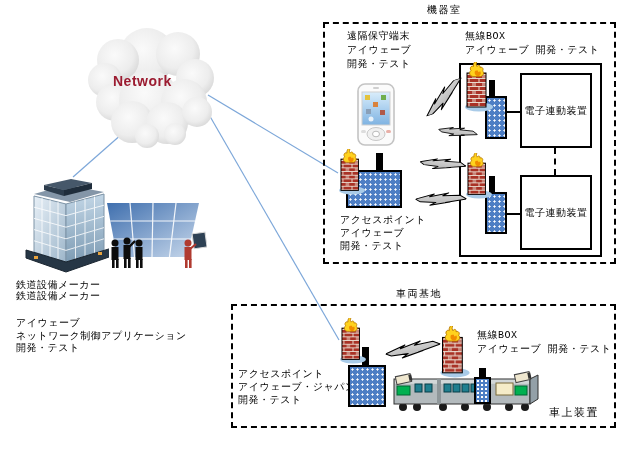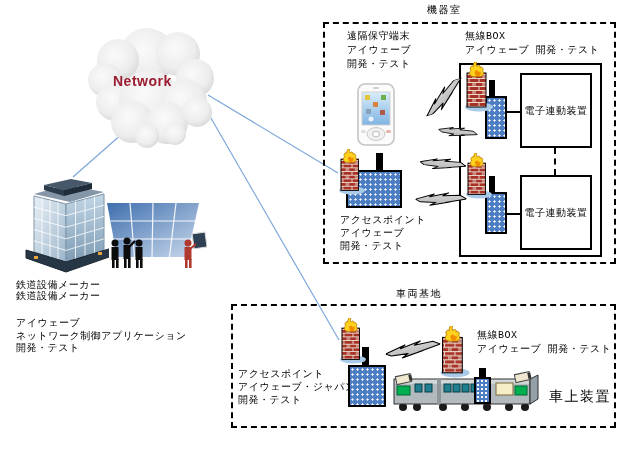--- a/index.html
+++ b/index.html
@@ -299,15 +299,15 @@
       <rect x="5" y="9" width="15" height="8" fill="#efe7cf" stroke="#444444"></rect>
         <rect x="18" y="10" width="3" height="6" fill="#333333"></rect>
     </g>
     <g transform="rotate(-12 132 11)">
       <rect x="124" y="7" width="15" height="8" fill="#efe7cf" stroke="#444444"></rect>
         <rect x="137" y="8" width="3" height="6" fill="#333333"></rect>
     </g>
   </svg>
   <div class="antenna" style="left:479px;top:368px;width:7px;height:10px"></div>
   <div class="device" style="left:474px;top:377px;width:17px;height:27px;background-size:4px 4px"></div>
-  <div class="jp" style="left:549px;top:391px;font-size:14px;letter-spacing:1.5px">車上装置</div>
+  <div class="jp" style="left:549px;top:407px;font-size:11px;letter-spacing:1.5px">車上装置</div>
 
 </div>
 
 </body></html>

